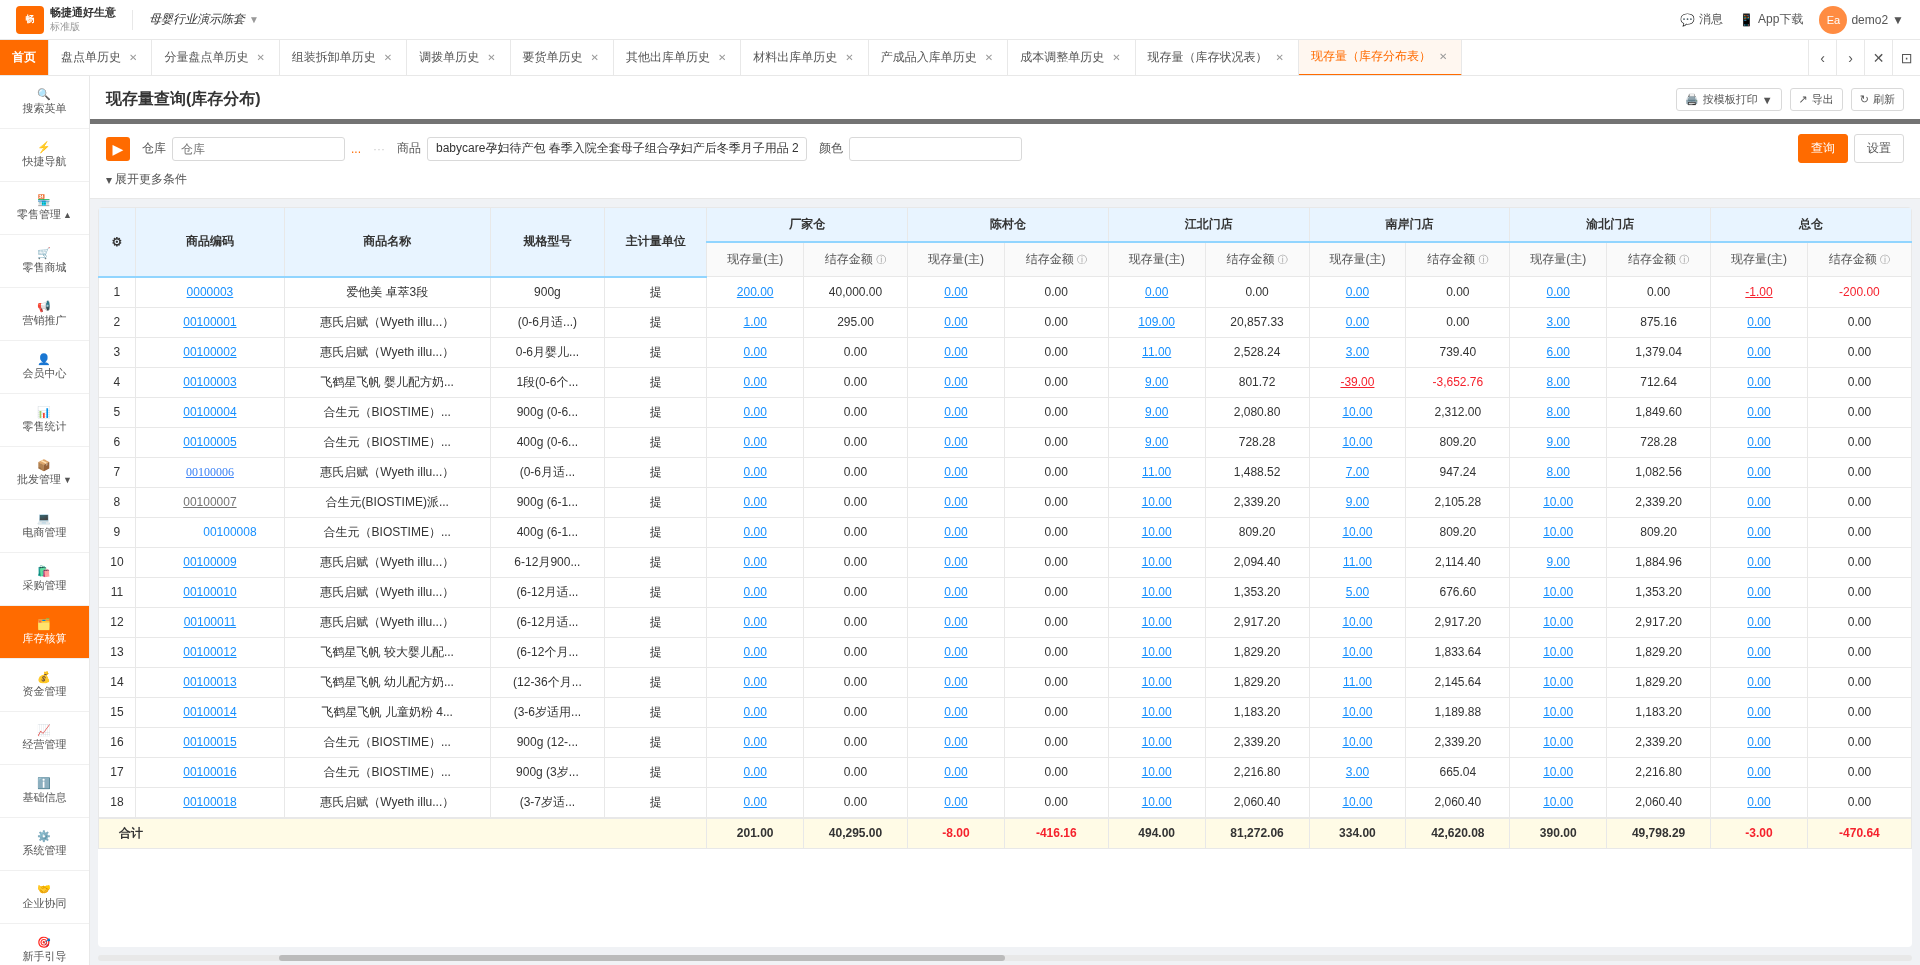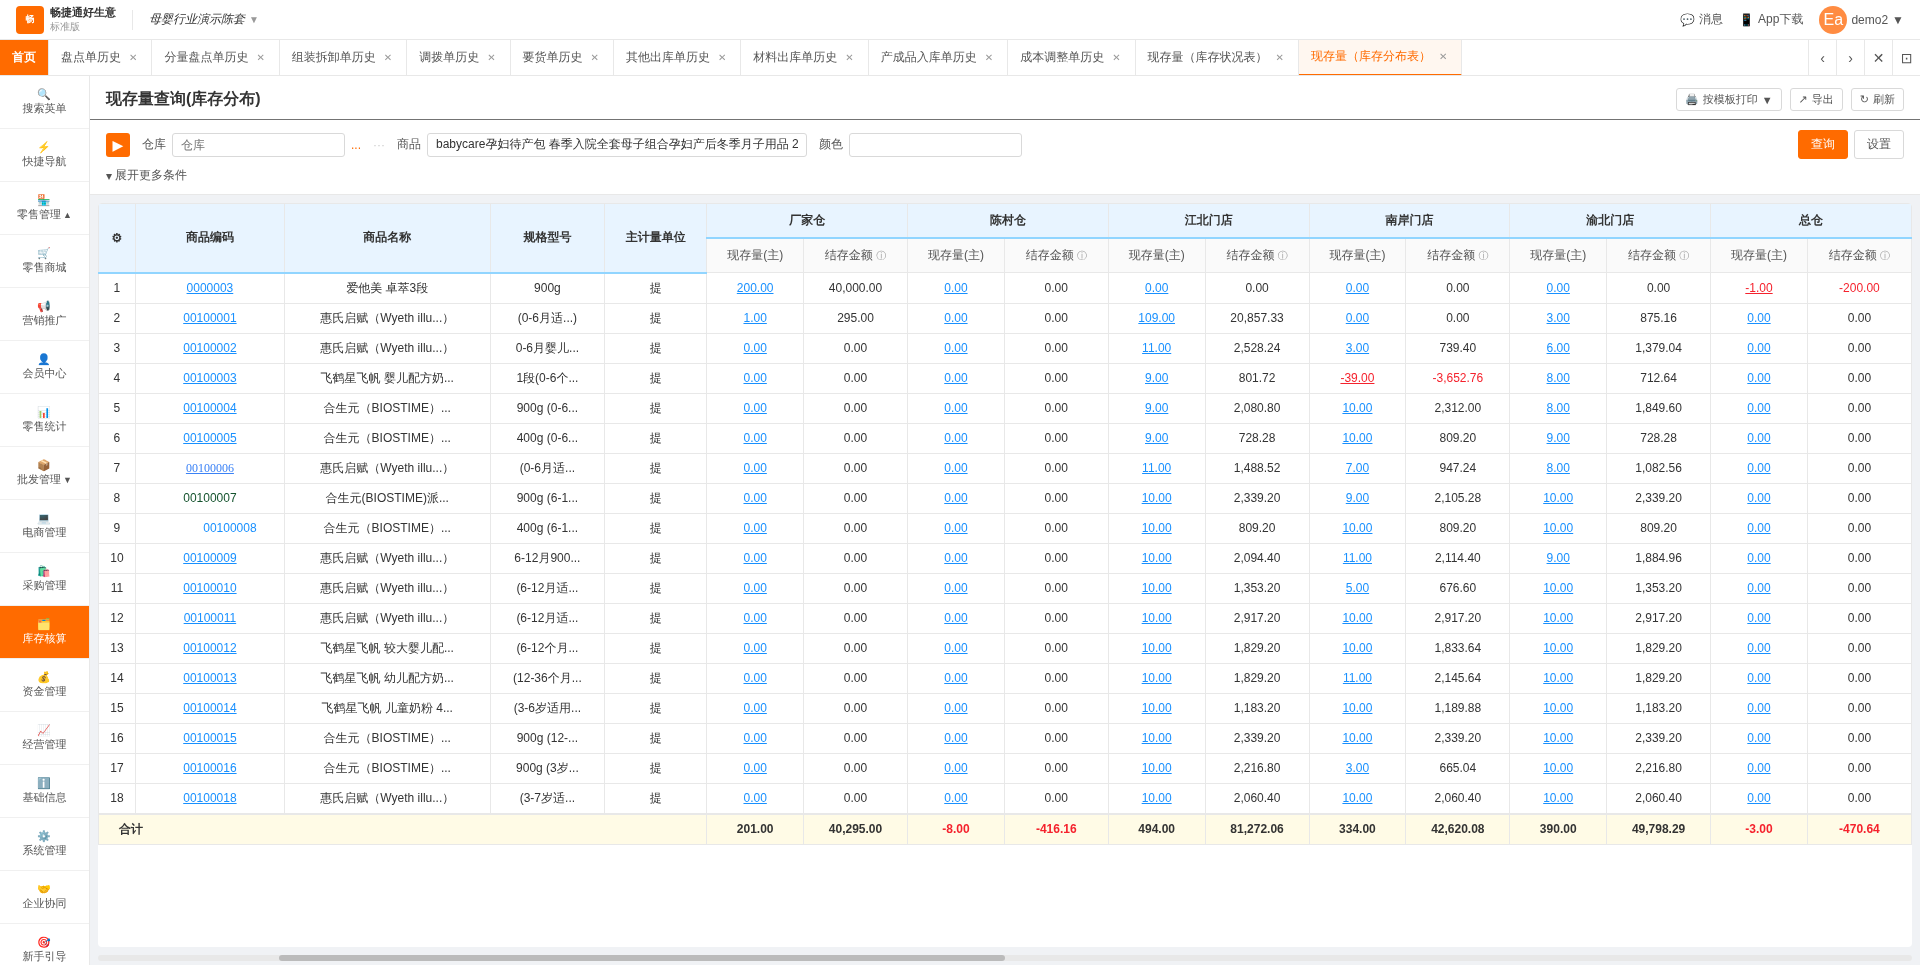--- a/index.html
+++ b/index.html
@@ -28,21 +28,21 @@
 
     
     .sidebar { width: 90px; background: #fff; border-right: 1px solid #e8e8e8; display: flex; flex-direction: column; overflow-y: auto; }
     .sidebar-item { padding: 12px 6px; text-align: center; cursor: pointer; color: #555; font-size: 11px; border-bottom: 1px solid #f0f0f0; }
     .sidebar-item.active { background: #ff6b00; color: white; }
     .sidebar-item-with-arrow { display: flex; align-items: center; justify-content: center; gap: 2px; }
     .sidebar-arrow { font-size: 9px; }
 
     
     .content-area { flex: 1; overflow: hidden; display: flex; flex-direction: column; background: #f0f2f5; }
-    .page-header { background: #fff; padding: 12px 16px 8px; border-bottom: 1px solid #737373; display: flex; align-items: center; justify-content: space-between; }
+    .page-header { background: #fff; padding: 12px 16px 8px; border-bottom: 5px solid #737373; display: flex; align-items: center; justify-content: space-between; }
     .page-title { font-size: 16px; font-weight: bold; color: #333; }
     .page-actions { display: flex; align-items: center; gap: 8px; }
     .btn { padding: 5px 12px; border-radius: 3px; border: 1px solid #d9d9d9; cursor: pointer; font-size: 12px; background: #fff; color: #555; display: flex; align-items: center; gap: 4px; }
     .btn-primary { background: #ff6b00; color: white; border-color: #ff6b00; }
     .btn-sm { padding: 3px 8px; font-size: 11px; }
 
     
     .filter-area { background: #fff; padding: 10px 16px; border-bottom: 1px solid #e8e8e8; }
     .filter-row { display: flex; align-items: center; gap: 12px; flex-wrap: wrap; }
     .filter-item { display: flex; align-items: center; gap: 6px; }
@@ -91,21 +91,21 @@
   <div class="top-bar-right">
     <div class="top-bar-right-item">
       <span>💬</span>
       <span>消息</span>
     </div>
     <div class="top-bar-right-item">
       <span>📱</span>
       <span>App下载</span>
     </div>
     <div class="top-bar-right-item">
-      <div class="user-avatar" style="background:#ff8c42;color:white;font-size:16px;">
+      <div class="user-avatar" style="background:#ff8c42;color:white;font-size:11px;">
         <span>Ea</span>
       </div>
       <span>demo2</span>
       <span>▼</span>
     </div>
   </div>
 </div>
 
 <div class="nav-tabs">
   <div class="nav-tab nav-tab-home">
@@ -456,21 +456,21 @@
               <td>1,488.52</td>
               <td><span style="text-decoration:underline;cursor:pointer;color:#1890ff">7.00</span></td>
               <td>947.24</td>
               <td><span style="text-decoration:underline;cursor:pointer;color:#1890ff">8.00</span></td>
               <td>1,082.56</td>
               <td><span style="text-decoration:underline;cursor:pointer;color:#1890ff">0.00</span></td>
               <td>0.00</td>
             </tr>
             <tr>
               <td>8</td>
-              <td><span style="color:#14532d;cursor:pointer;text-align:center;">00100007</span></td>
+              <td><span style="color:#737373;text-decoration:underline;cursor:pointer;text-align:center;">00100007</span></td>
               <td>合生元(BIOSTIME)派...</td>
               <td>900g (6-1...</td>
               <td>提</td>
               <td><span style="text-decoration:underline;cursor:pointer;color:#1890ff">0.00</span></td>
               <td>0.00</td>
               <td><span style="text-decoration:underline;cursor:pointer;color:#1890ff">0.00</span></td>
               <td>0.00</td>
               <td><span style="text-decoration:underline;cursor:pointer;color:#1890ff">10.00</span></td>
               <td>2,339.20</td>
               <td><span style="text-decoration:underline;cursor:pointer;color:#1890ff">9.00</span></td>

